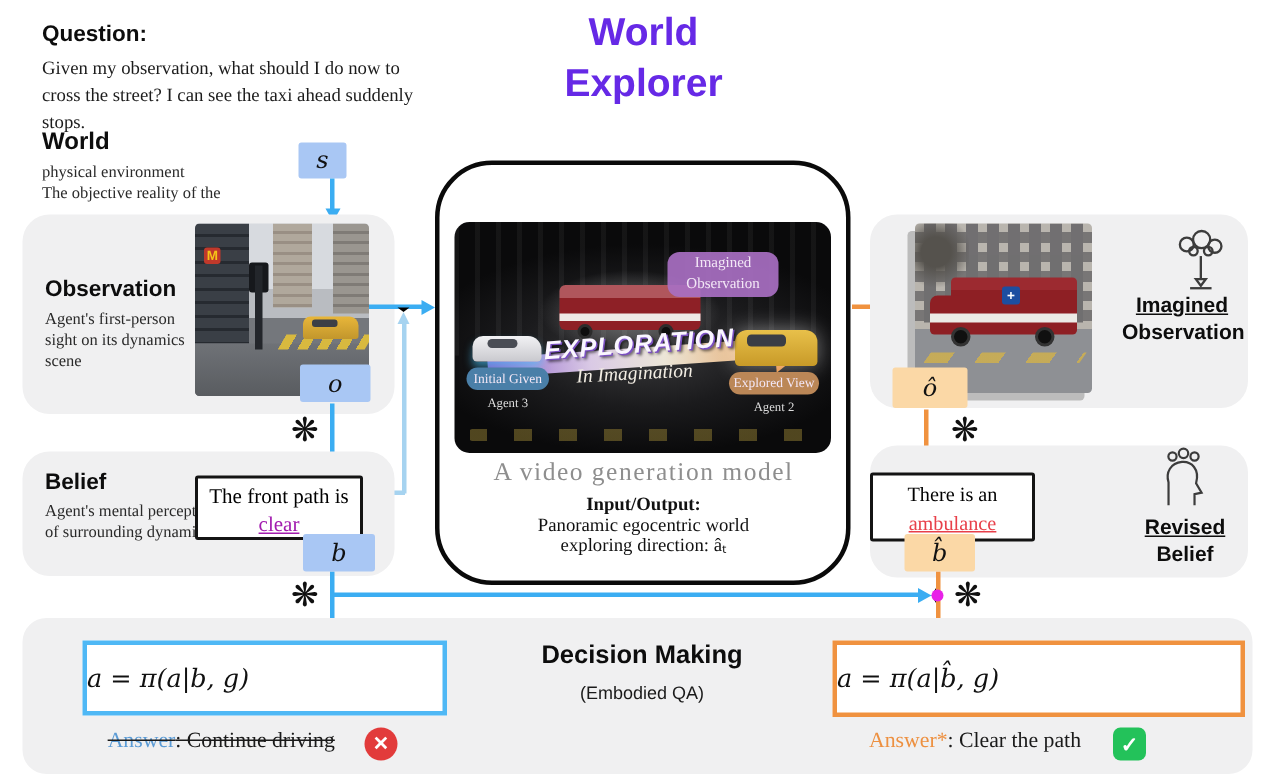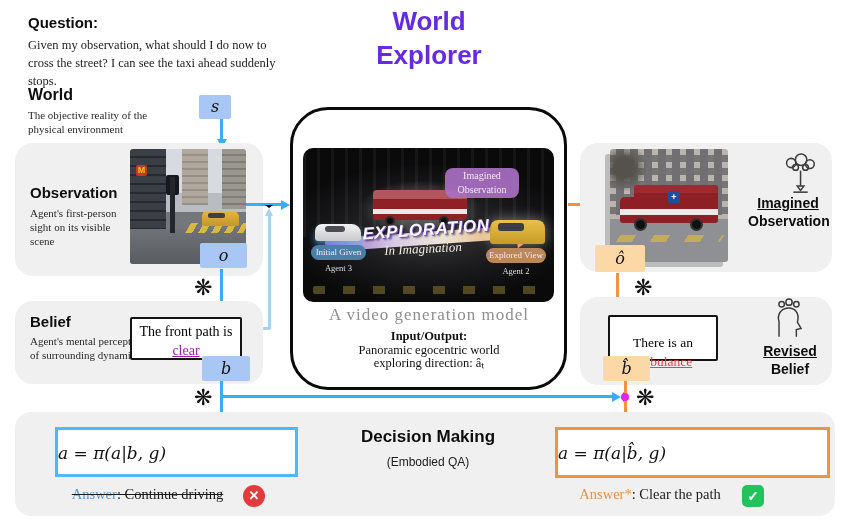--- a/index.html
+++ b/index.html
@@ -57,21 +57,21 @@
   .ah-right-orange { border-top:5px solid transparent; border-bottom:5px solid transparent; border-left:9px solid #f0923f; }
   .ah-down-orange  { border-left:5px solid transparent; border-right:5px solid transparent; border-top:9px solid #f0923f; }
   .junction { left:621px; top:393px; width:8px; height:8px; border-radius:50%; background:#e822e8; z-index:5; }
 
   .openai { font-family:"DejaVu Sans", sans-serif; font-size:22px; color:#101010; line-height:22px; }
 
   
   .wbox { background:#fff; border:2px solid #141414; border-radius:2px; text-align:center;
           font-family:"Liberation Serif", serif; }
   .wbox-left  { left:130px; top:317px; width:112px; height:43px; font-size:14px; line-height:19px; padding-top:3px; z-index:3; }
-  .wbox-right { left:608px; top:315px; width:110px; height:46px; font-size:13.5px; line-height:19px; padding-top:16px; z-index:3; }
+  .wbox-right { left:580px; top:315px; width:110px; height:46px; font-size:13.5px; line-height:19px; padding-top:3px; z-index:3; }
   .link-clear { color:#a21caf; text-decoration:underline;margin-top:20px; }
   .link-amb   { color:#e8404a; text-decoration:underline; }
 
   
   .gwe-box { left:290px; top:107px; width:277px; height:283px; border:3.5px solid #0a0a0a; border-radius:38px; z-index:1; background:#fff; }
   .gwe-caption { left:300px; top:305px; width:258px; text-align:center; font-size:17px; letter-spacing:1px; color:#8e8e8e; z-index:2; font-family:"Liberation Serif", serif; }
   .gwe-io  { left:300px; top:330px; width:258px; text-align:center; font-size:12.5px; line-height:13.5px; color:#111; z-index:2; font-family:"Liberation Serif", serif; }
   .gwe-io b { font-weight:700; }
 
   
@@ -165,33 +165,33 @@
   <div class="abs h-sans question-h">Question:</div>
   <div class="abs serif question-t">Given my observation, what should I do now to cross the street? I can see the taxi ahead suddenly stops.</div>
 
   <div class="abs title-block">
     <div>World</div>
     <div>Explorer</div>
   </div>
 
   <div class="abs h-sans world-h">World</div>
   <div class="abs serif world-s">
+    <div>physical environment</div>
     <div>The objective reality of the</div>
-    <div>physical environment</div>
   </div>
 
   <div class="abs chip blue math chip-s">s</div>
   <div class="line blue" style="left:220px; top:119px; width:3px; height:21px;"></div>
   <div class="ah ah-down-blue" style="left:217px; top:139px;"></div>
 
   <div class="abs panel p-obs"></div>
   <div class="abs h-sans obs-h">Observation</div>
   <div class="abs obs-s">
     <div>Agent's first-person</div>
-    <div>sight on its visible scene</div>
+    <div>sight on its dynamics scene</div>
   </div>
   <div class="abs photo photo-street">
     <div class="ps-bldgL"></div>
     <div class="ps-bldgM"></div>
     <div class="ps-bldgR"></div>
     <div class="ps-sign">M</div>
     <div class="ps-road"></div>
     <div class="ps-cross"></div>
     <div class="ps-lightbox"></div>
     <div class="ps-pole"></div>

